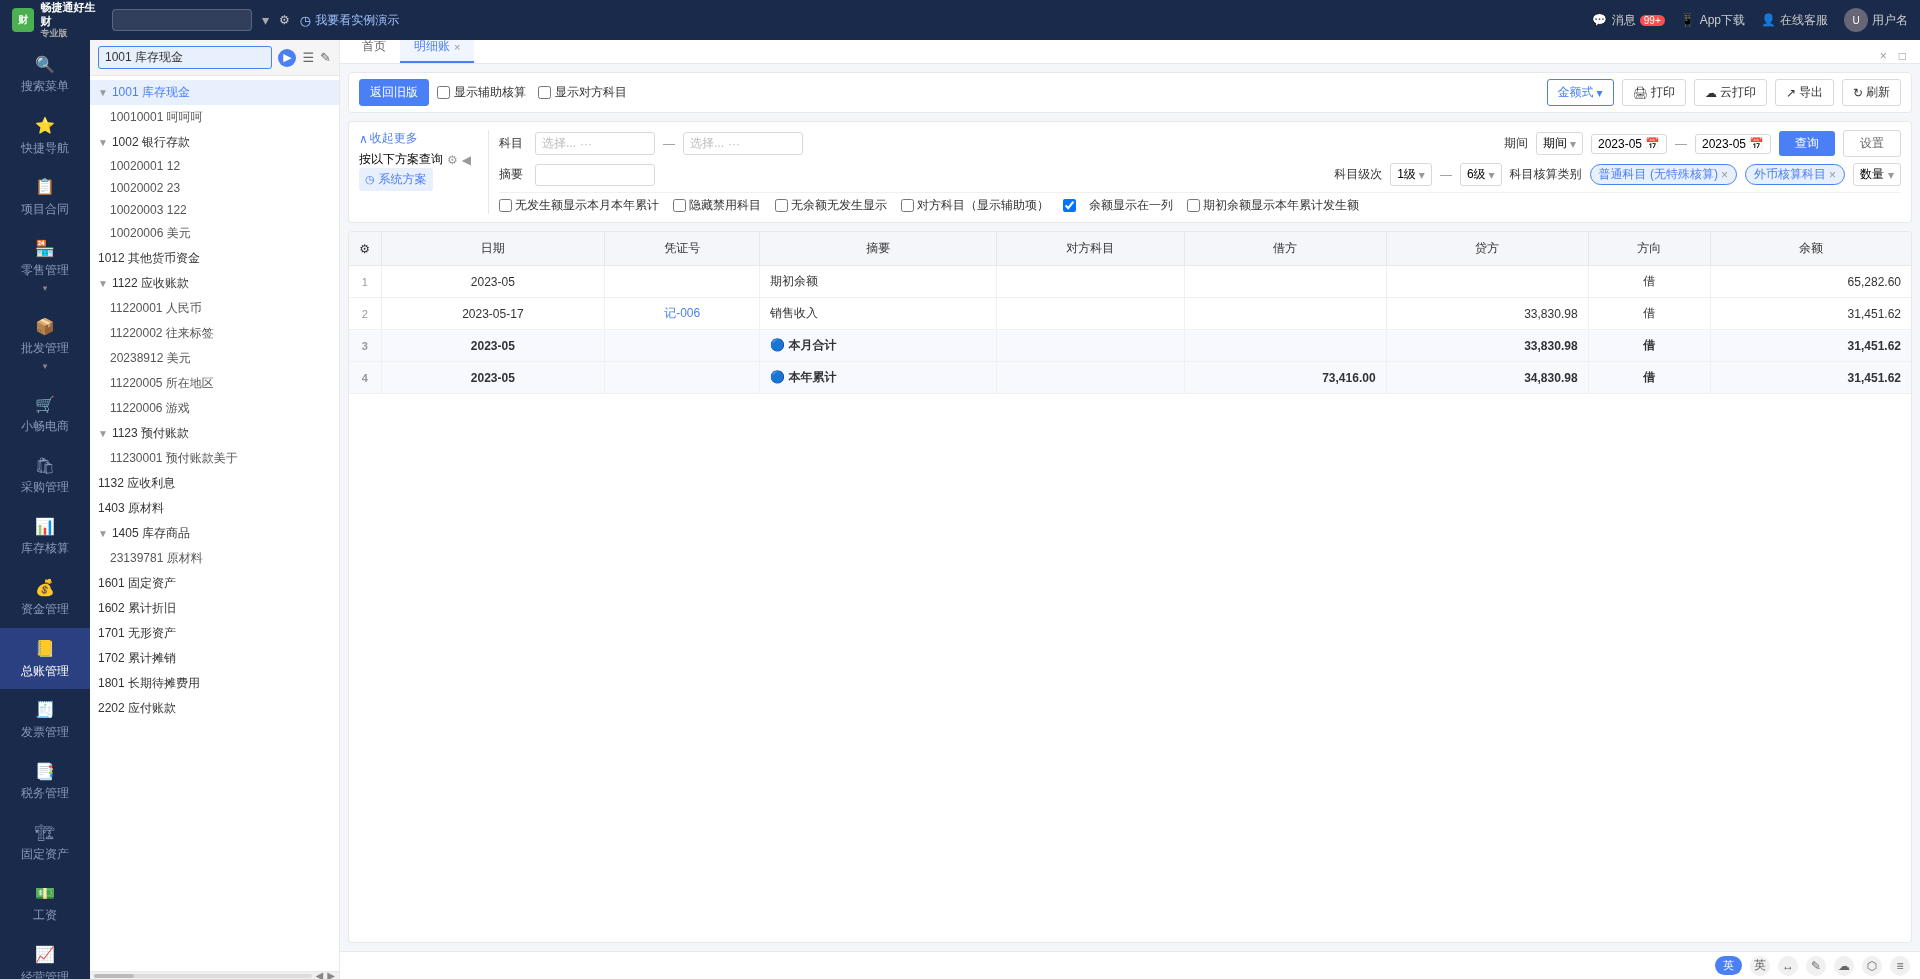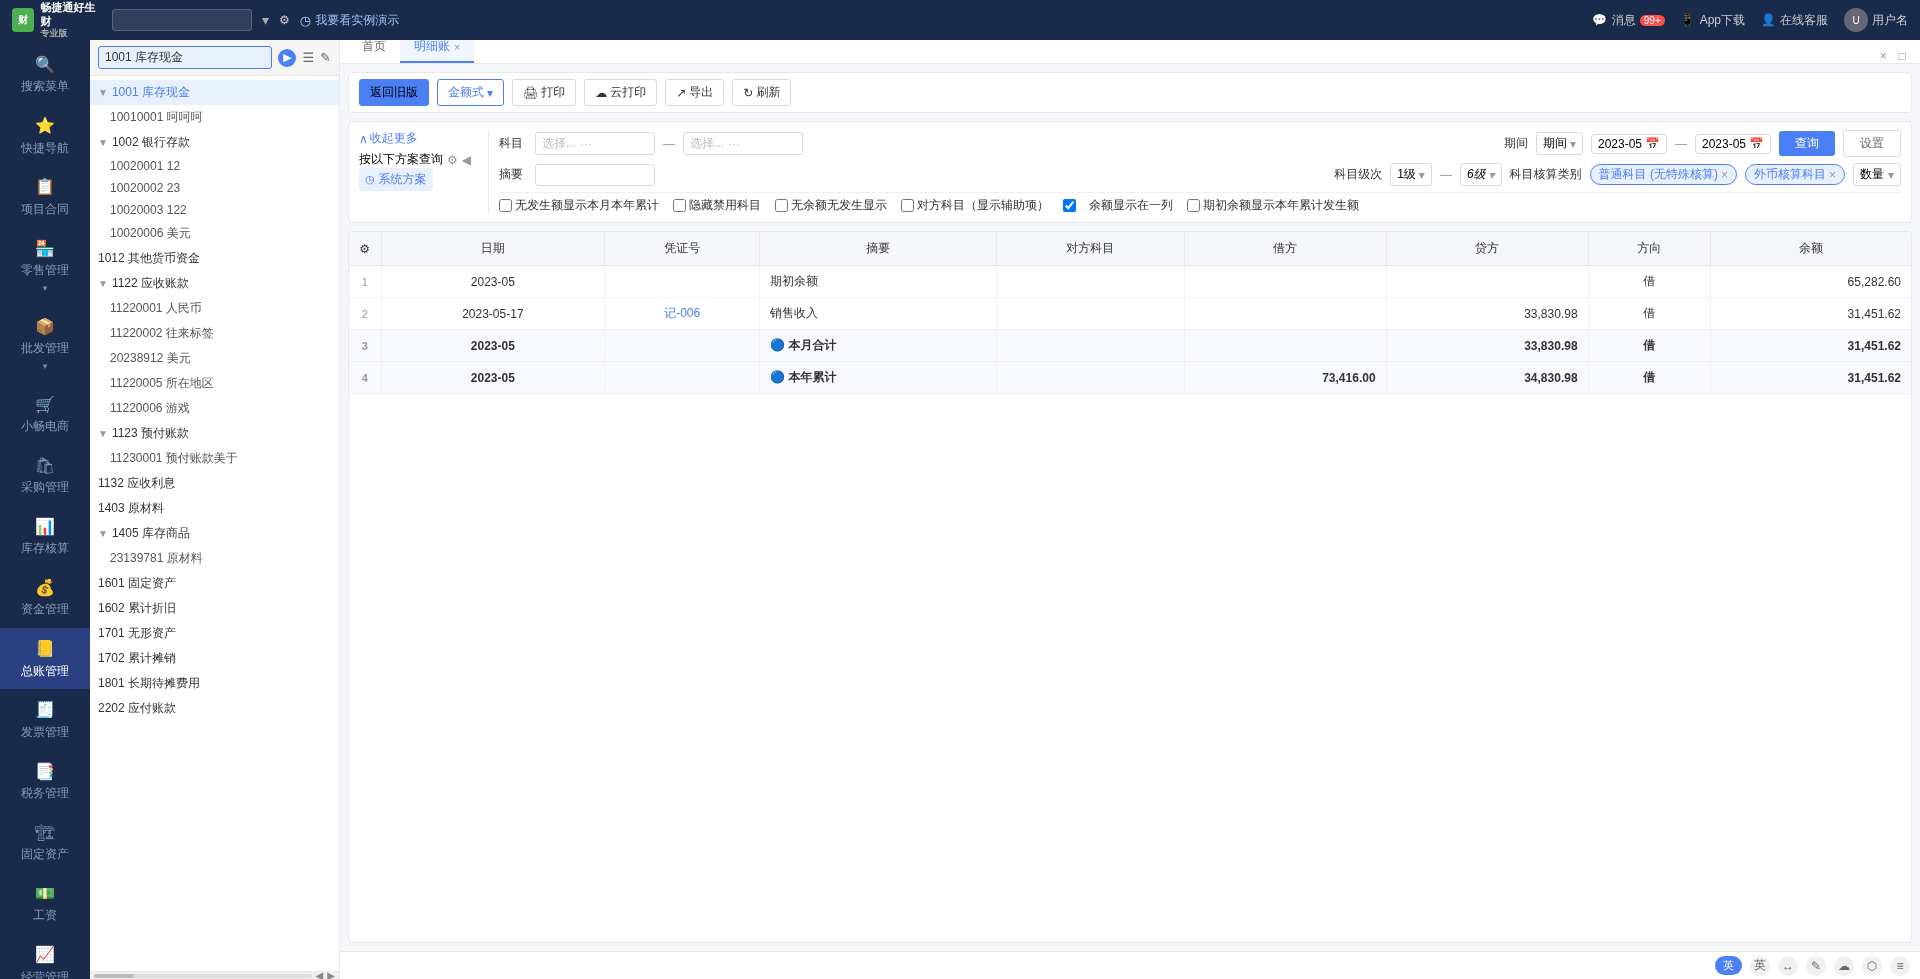--- a/index.html
+++ b/index.html
@@ -230,21 +230,21 @@
       border: 1px solid #d9d9d9;
       border-radius: 3px;
       background: #fff;
       cursor: pointer;
       font-size: 12px;
       color: #333;
       display: flex; align-items: center; gap: 3px;
     }
     .toolbar-btn.primary {
       background: #4a7ff5;
-      color: #000000;
+      color: #ffffff;
       border-color: #4a7ff5;
     }
     .toolbar-btn.blue-outline {
       color: #4a7ff5;
       border-color: #4a7ff5;
     }
     .toolbar-spacer { flex: 1; }
     .checkbox-group {
       display: flex; align-items: center; gap: 4px;
       font-size: 12px; color: #333;
@@ -599,20 +599,30 @@
       <span style="color:#999;cursor:pointer;padding:0 6px;">×</span>
       <span style="color:#999;cursor:pointer;padding:0 6px;">□</span>
     </div>
 
     <div class="content-area">
 
       <div class="toolbar">
         <button class="toolbar-btn primary">
           <span>返回旧版</span>
         </button>
+        <div style="flex:1;display:flex;align-items:center;gap:12px;">
+          <label class="checkbox-group">
+            <input type="checkbox" style="">
+            <span>显示辅助核算</span>
+          </label>
+          <label class="checkbox-group">
+            <input type="checkbox" style="">
+            <span>显示对方科目</span>
+          </label>
+        </div>
         <button class="toolbar-btn blue-outline" style="display:flex;align-items:center;gap:3px;">
           <span>金额式</span>
           <span>▾</span>
         </button>
         <button class="toolbar-btn">
           <span>🖨</span>
           <span>打印</span>
         </button>
         <button class="toolbar-btn">
           <span>☁</span>
@@ -684,21 +694,21 @@
             <div style="display:flex;align-items:center;gap:8px;">
               <span style="min-width:28px;color:#333;">摘要</span>
               <input style="border: 1px solid rgb(217, 217, 217); border-radius: 3px; padding: 3px 8px; font-size: 12px; width: 120px;">
               <div style="flex:1"></div>
               <span style="color:#333;">科目级次</span>
               <div style="border:1px solid #d9d9d9;border-radius:3px;padding:2px 6px;display:flex;align-items:center;gap:3px;">
                 <span>1级</span>
                 <span style="color:#999;">▾</span>
               </div>
               <span style="color:#999;">—</span>
-              <div style="border:1px solid #d9d9d9;border-radius:3px;padding:2px 6px;display:flex;align-items:center;gap:3px;font-style:italic;">
+              <div style="border:1px solid #d9d9d9;border-radius:3px;padding:2px 6px;display:flex;align-items:center;gap:3px;">
                 <span>6级</span>
                 <span style="color:#999;">▾</span>
               </div>
               <span style="color:#333;white-space:nowrap;">科目核算类别</span>
               <div class="filter-tag">
                 <span>普通科目 (无特殊核算)</span>
                 <span class="remove">×</span>
               </div>
               <div class="filter-tag">
                 <span>外币核算科目</span>

